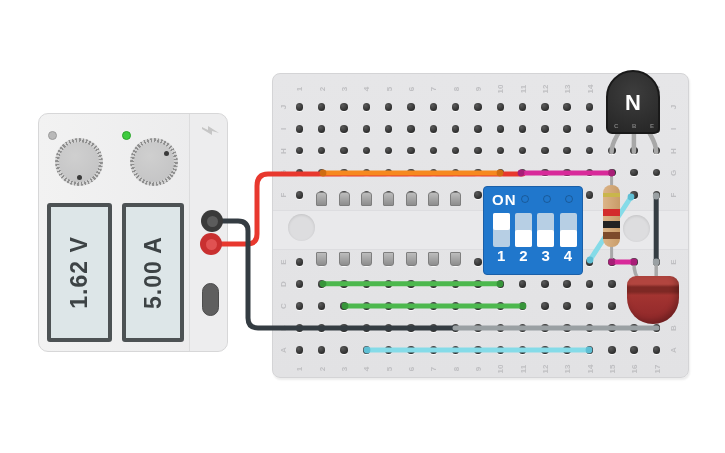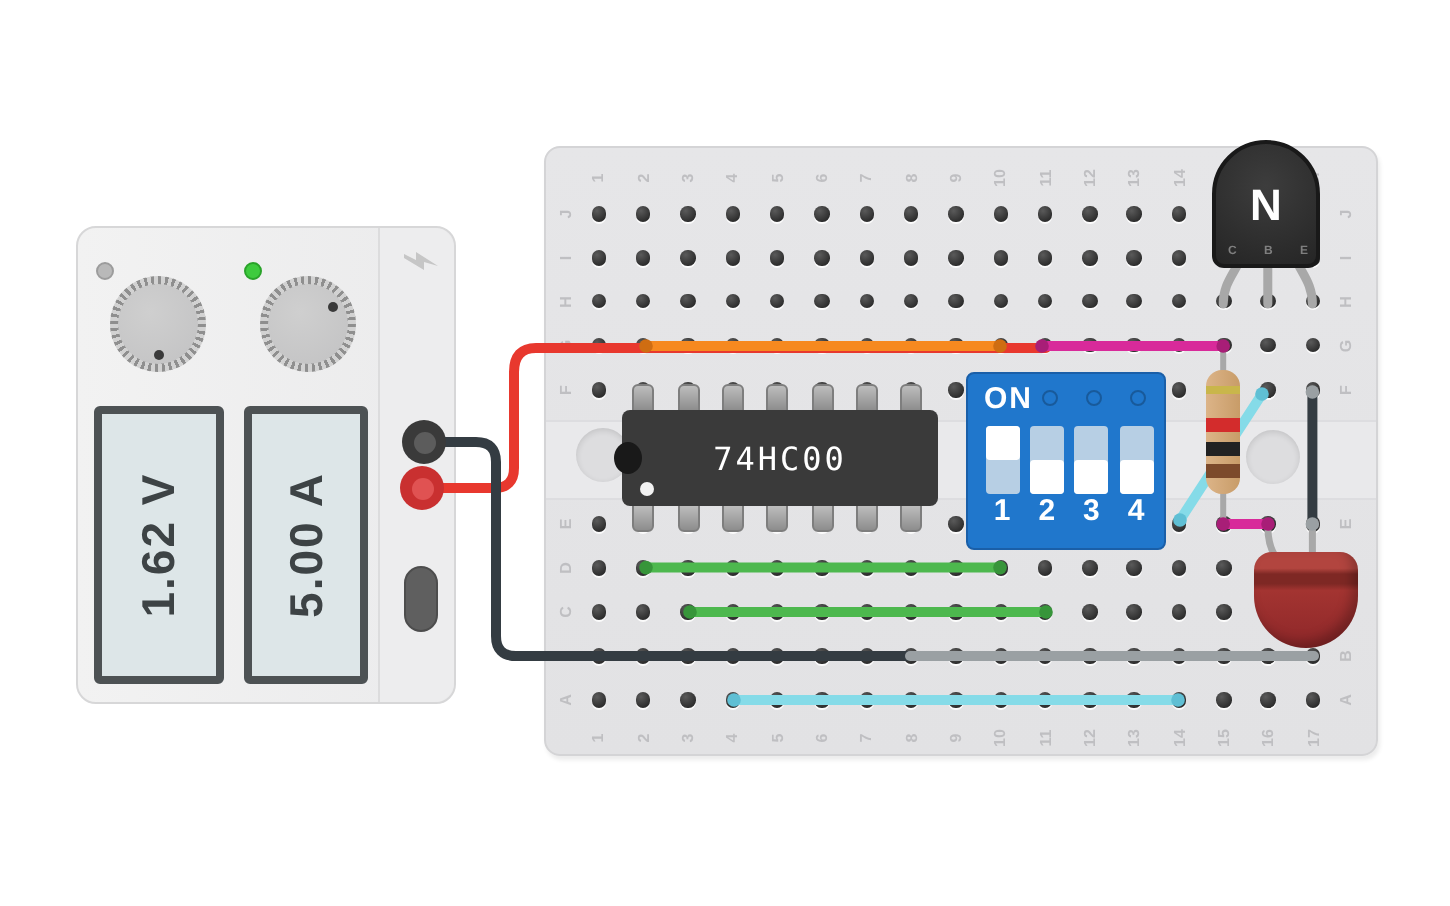--- a/index.html
+++ b/index.html
@@ -356,25 +356,20 @@
         <circle cx="589" cy="350" r="3.4" fill="#5fbfd4"></circle>
         <circle cx="631" cy="197" r="3.4" fill="#5fbfd4"></circle>
         <circle cx="590" cy="260" r="3.4" fill="#5fbfd4"></circle>
         <circle cx="656.2" cy="196" r="3.4" fill="#9aa0a3"></circle>
         <circle cx="656.2" cy="262" r="3.4" fill="#9aa0a3"></circle>
         <circle cx="611.6" cy="262" r="3.4" fill="#a81e77"></circle>
         <circle cx="634" cy="262" r="3.4" fill="#a81e77"></circle>
       </g>
   </svg>
 
-  <div id="ic" class="abs z3">
-    <div class="notch"></div>
-    <div class="pin1"></div>
-    <span class="lbl">74HC00</span>
-  </div>
   <div id="ic-pins" class="abs z2">
       <div class="icpin" style="left: 316.22px; top: 192px; height: 14px; border-radius: 3px 3px 1px 1px;"></div>
       <div class="icpin" style="left: 316.22px; top: 252px; height: 14px; border-radius: 1px 1px 3px 3px;"></div>
       <div class="icpin" style="left: 338.54px; top: 192px; height: 14px; border-radius: 3px 3px 1px 1px;"></div>
       <div class="icpin" style="left: 338.54px; top: 252px; height: 14px; border-radius: 1px 1px 3px 3px;"></div>
       <div class="icpin" style="left: 360.86px; top: 192px; height: 14px; border-radius: 3px 3px 1px 1px;"></div>
       <div class="icpin" style="left: 360.86px; top: 252px; height: 14px; border-radius: 1px 1px 3px 3px;"></div>
       <div class="icpin" style="left: 383.18px; top: 192px; height: 14px; border-radius: 3px 3px 1px 1px;"></div>
       <div class="icpin" style="left: 383.18px; top: 252px; height: 14px; border-radius: 1px 1px 3px 3px;"></div>
       <div class="icpin" style="left: 405.5px; top: 192px; height: 14px; border-radius: 3px 3px 1px 1px;"></div>

